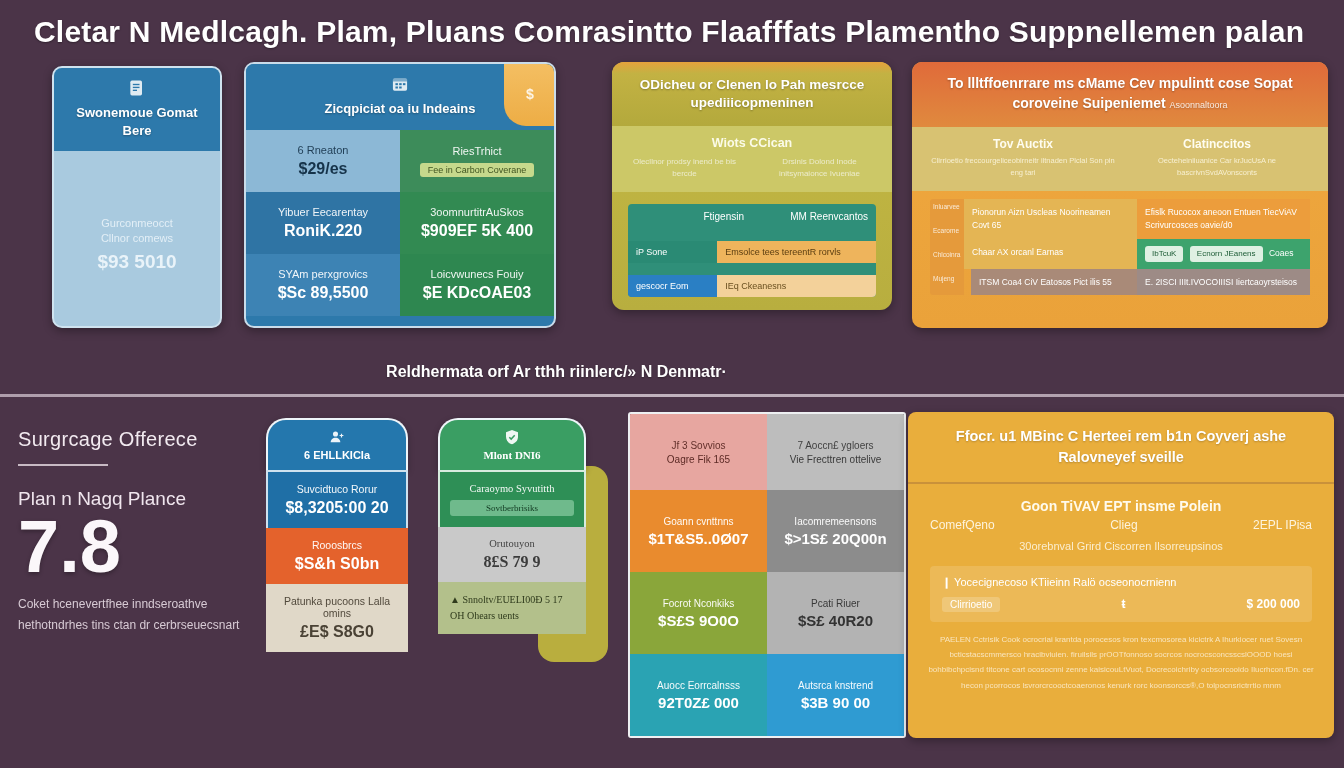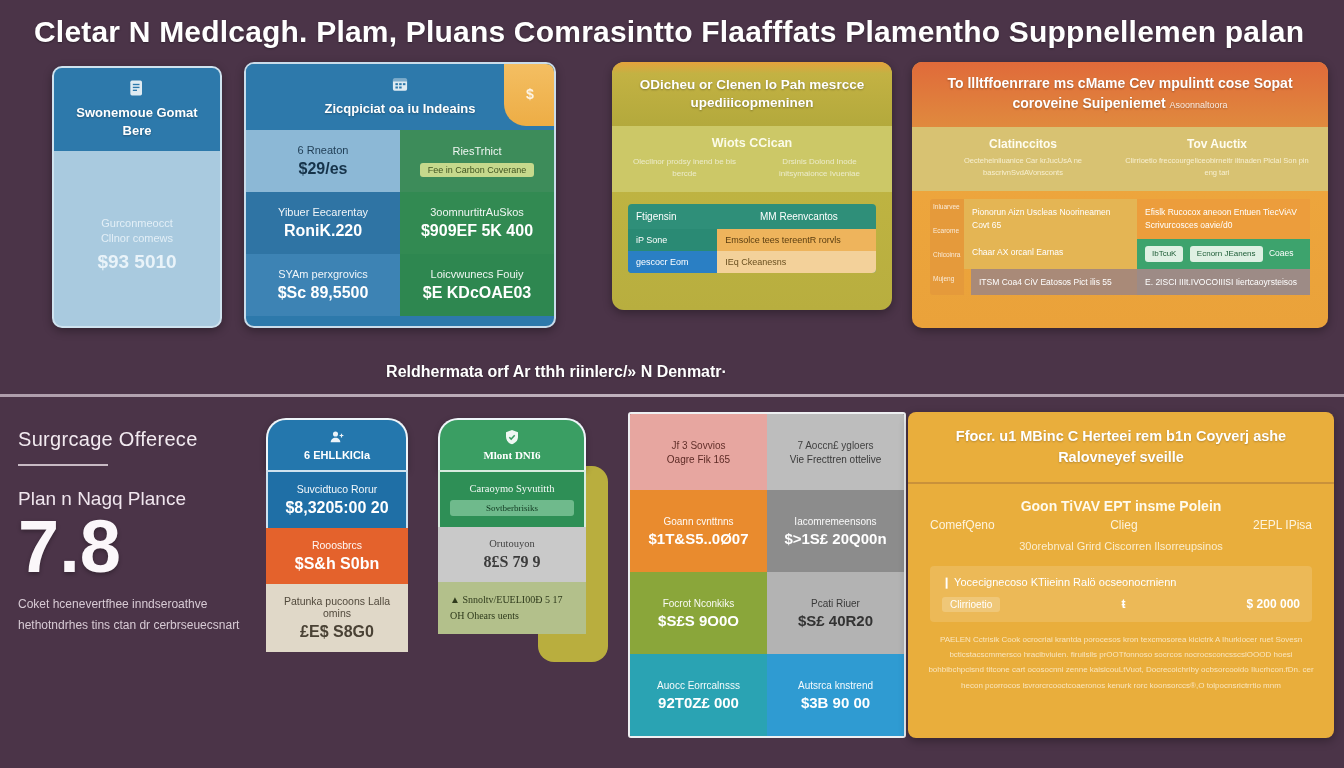--- a/index.html
+++ b/index.html
@@ -86,22 +86,22 @@
     background:#ccc867; padding:10px 12px 12px; text-align:center;
   }
   .o-mid .t{ font-size:12.5px; font-weight:bold; color:#fbfbe8; }
   .o-cols{ display:flex; gap:14px; margin-top:6px; }
   .o-cols div{ flex:1; font-size:8px; line-height:1.5; color:#f2f2dc; opacity:.85; }
   .o-inner{
     margin:12px 16px; border-radius:4px; overflow:hidden;
     background:#2f8f79;
   }
   .oi-head{ display:flex; }
-  .oi-head span{ flex:1; padding:7px 8px; font-size:10px; text-align:left; }
-  .oi-row{ display:flex; }
+  .oi-head span{ flex:1; padding:7px 8px; font-size:10px; text-align:right; }
+  .oi-row{ display:flex;margin-top:12px; }
   .oi-row span{ padding:6px 8px; font-size:9px; white-space:nowrap; overflow:hidden; }
   .oi-r1 .a{ flex:0 0 36%; background:#2a8a74; }
   .oi-r1 .b{ flex:1; background:#eeb45c; color:#5a3d10; }
   .oi-r2 .a{ flex:0 0 36%; background:#2a7fc4; }
   .oi-r2 .b{ flex:1; background:#f3d19a; color:#6a5020; }
 
   
   #card-orange{ left:912px; top:62px; width:416px; height:266px;
     background:linear-gradient(180deg,#f0a83f,#eaa23a);
     border-radius:10px; }
@@ -311,26 +311,26 @@
     </div>
   </div>
 
   <div class="card" id="card-orange">
     <div class="card-head">
       <span>To llltffoenrrare ms cMame Cev mpulintt cose Sopat coroveine Suipeniemet</span>
       <span class="head-sub">Asoonnaltoora</span>
     </div>
     <div class="or-mid">
       <div>
+        <div class="t">Tov Auctix</div>
+        <div class="s">Clirrioetio freccourgeliceobirneitr iltnaden Plclal Son pin eng tari</div>
+      </div>
+      <div>
         <div class="t">Clatinccitos</div>
         <div class="s">Oecteheiniiuanice Car krJucUsA ne bascrivnSvdAVonsconts</div>
-      </div>
-      <div>
-        <div class="t">Tov Auctix</div>
-        <div class="s">Clirrioetio freccourgeliceobirneitr iltnaden Plclal Son pin eng tari</div>
       </div>
     </div>
     <div class="or-grid">
       <div class="or-rail">
         <span>Inluarvee</span>
         <span>Ecarome</span>
         <span>Chlcoinra</span>
         <span>Mujeng</span>
       </div>
       <div class="or-cols">

